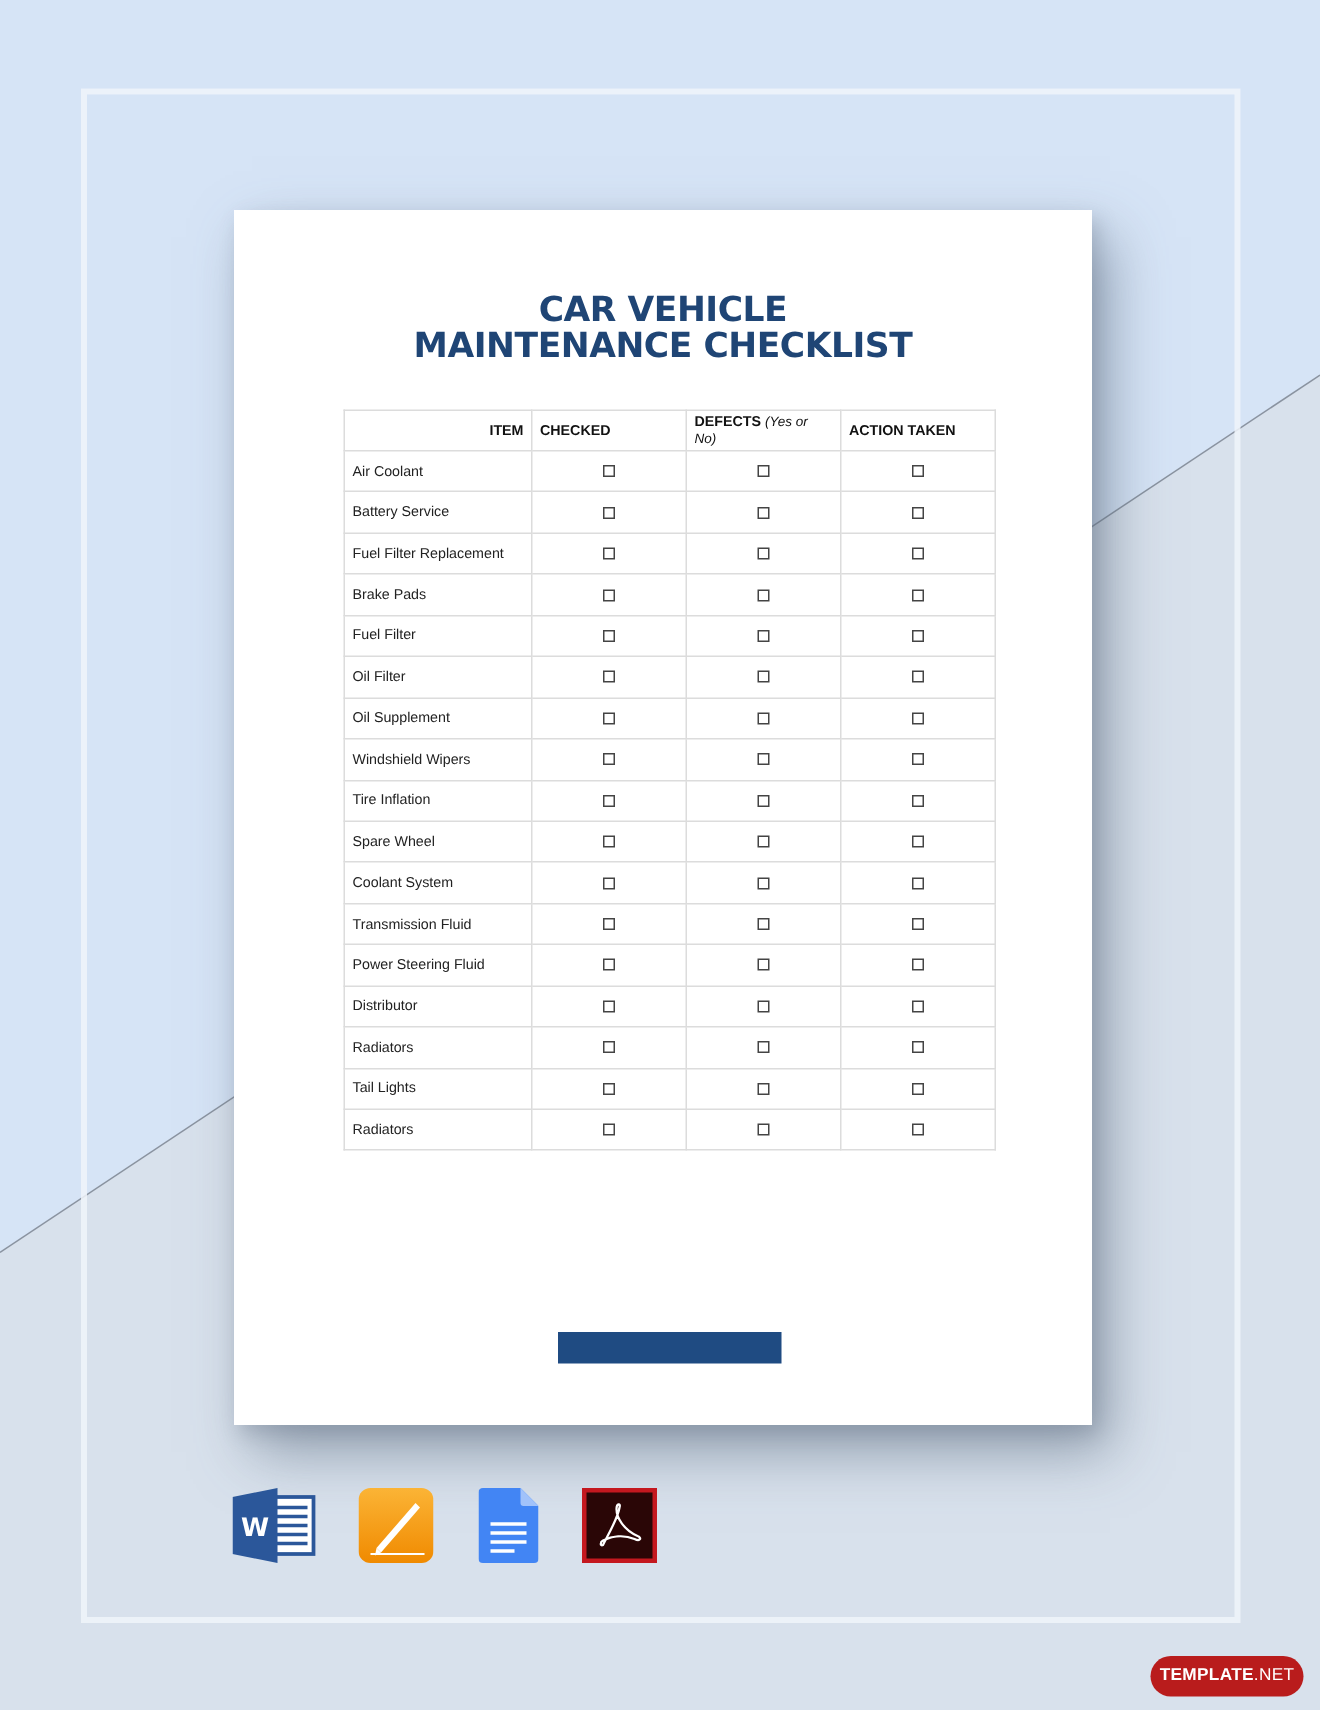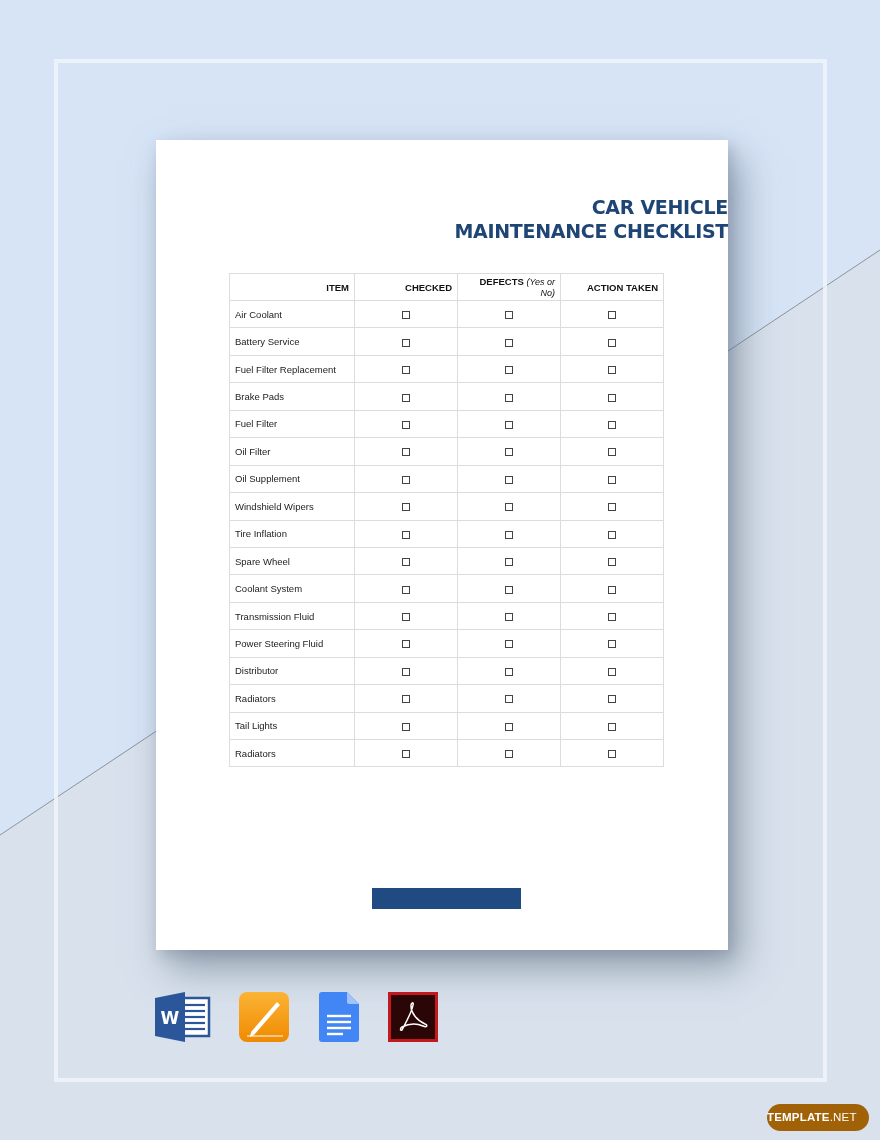--- a/index.html
+++ b/index.html
@@ -22,55 +22,55 @@
       position: absolute; left: 54px; top: 59px; width: 773px; height: 1023px;
       border: 4px solid rgba(240, 245, 250, 0.85);
     }
     .doc {
       position: absolute; left: 156px; top: 140px; width: 572px; height: 810px;
       background: #ffffff;
       box-shadow: 12px 18px 36px rgba(90, 105, 125, 0.55), 4px 6px 12px rgba(90,105,125,0.25);
     }
     .title {
       position: absolute; left: 0; top: 55px; width: 100%;
-      text-align: right; color: #1f4575;
+      text-align: center; color: #1f4575;
       font-family: "DejaVu Sans", sans-serif; font-weight: bold;
-      font-size: 19px; line-height: 24px; letter-spacing: -0.3px;
+      font-size: 23px; line-height: 24px; letter-spacing: -0.3px;
     }
     .title div { display: block; }
     table.checklist {
       position: absolute; left: 73px; top: 133px; width: 435px;
       border-collapse: collapse; table-layout: fixed;
       font-family: "Liberation Sans", sans-serif; color: #222;
     }
     table.checklist th, table.checklist td {
       border: 1px solid #dcdcdc; height: 27.45px; font-size: 9.5px;
       padding: 0 5px; vertical-align: middle;
     }
     table.checklist th { height: 27px; font-weight: bold; font-size: 9.5px; color: #111; }
     th.col-item { text-align: right; width: 125px; }
-    th.col-center { text-align: right; }
+    th.col-center { text-align: left; }
     td.item-name { text-align: left; }
     td.cb-cell { text-align: center; }
     .hdr-note { font-style: italic; font-weight: normal; font-size: 9px; }
     .cb {
       display: inline-block; width: 8px; height: 8px;
       border: 1.2px solid #444; background: #fff; vertical-align: middle;
     }
     .blue-bar {
       position: absolute; left: 216px; top: 748px; width: 149px; height: 21px;
       background: #1f4b82;
     }
     .icons { position: absolute; left: 155px; top: 992px; }
     .icon { position: absolute; top: 0; }
     .watermark {
       position: absolute; left: 767px; top: 1104px; width: 102px; height: 27px;
-      border-radius: 14px; background: #a16207; color: #fff;
+      border-radius: 14px; background: #b91c1c; color: #fff;
       font-family: "Liberation Sans", sans-serif; font-size: 11.5px; font-weight: bold;
-      text-align: left; line-height: 27px; letter-spacing: 0.2px;
+      text-align: center; line-height: 27px; letter-spacing: 0.2px;
     }
     .watermark .light { font-weight: normal; }
   </style>
 </head>
 <body>
 
 <div class="bg-lower"></div>
 <svg class="diag-line" width="880" height="1140">
   <line x1="0" y1="835" x2="880" y2="250" stroke="#8a93a0" stroke-width="1"></line>
 </svg>

